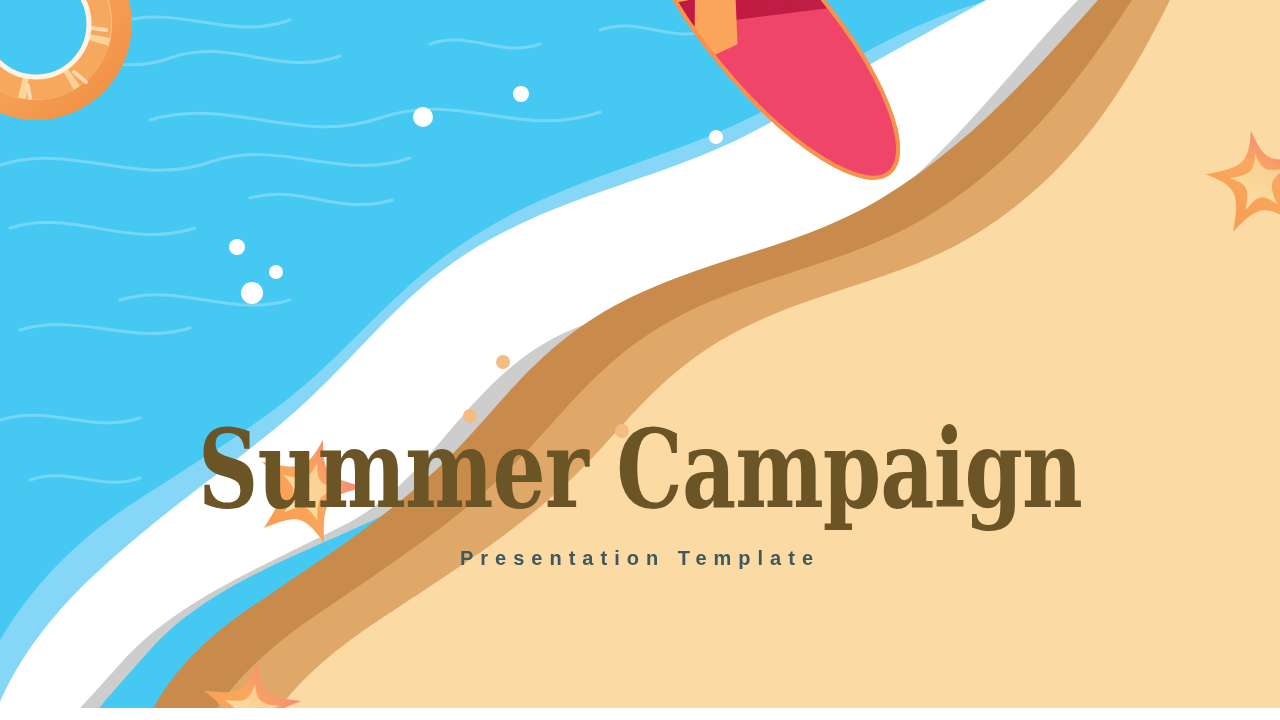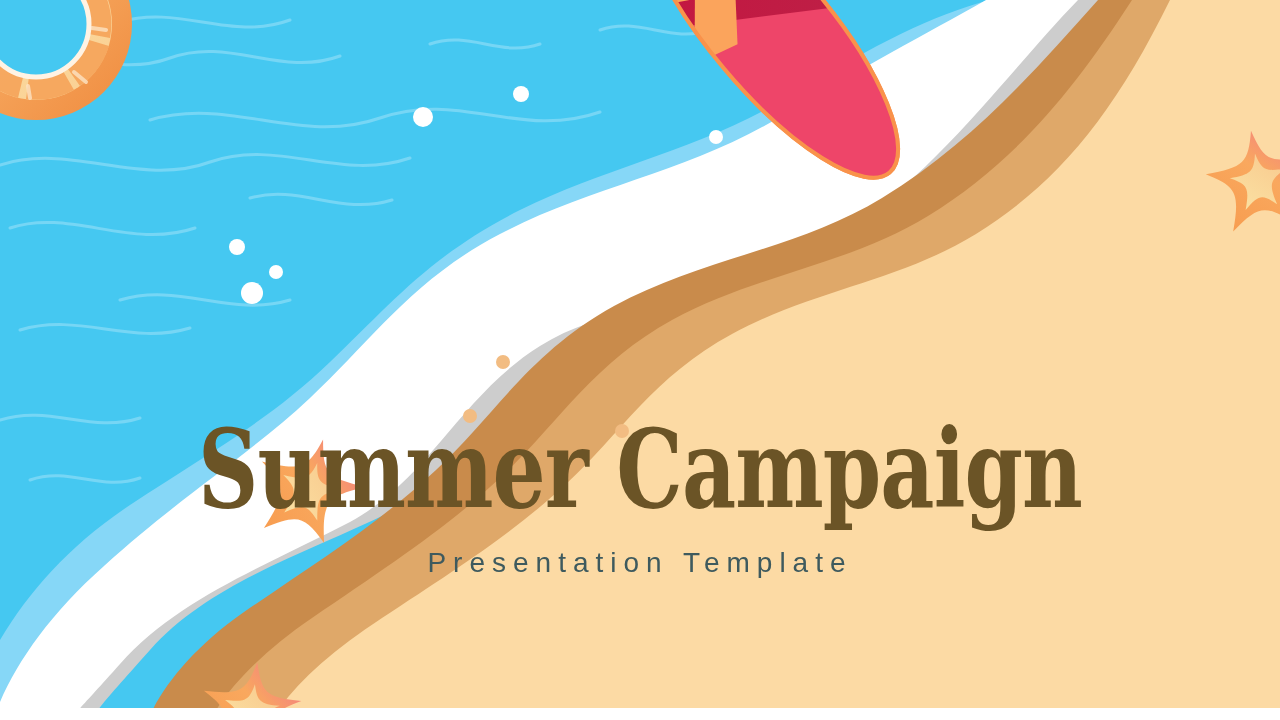--- a/index.html
+++ b/index.html
@@ -29,22 +29,22 @@
     color:#6B5426;
     font-stretch:condensed;
     transform:scaleX(0.86);
     transform-origin:center center;
     white-space:nowrap;
   }
   #subtitle{
     margin:0;
     padding-top:24px;
     font-family:"Liberation Sans", sans-serif;
-    font-weight:400;
-    font-size:28px;
+    font-weight:700;
+    font-size:20px;
     letter-spacing:7px;
     color:#3E5A5E;
     white-space:nowrap;
   }
 </style>
 </head>
 <body>
 
 <div id="slide">
 

